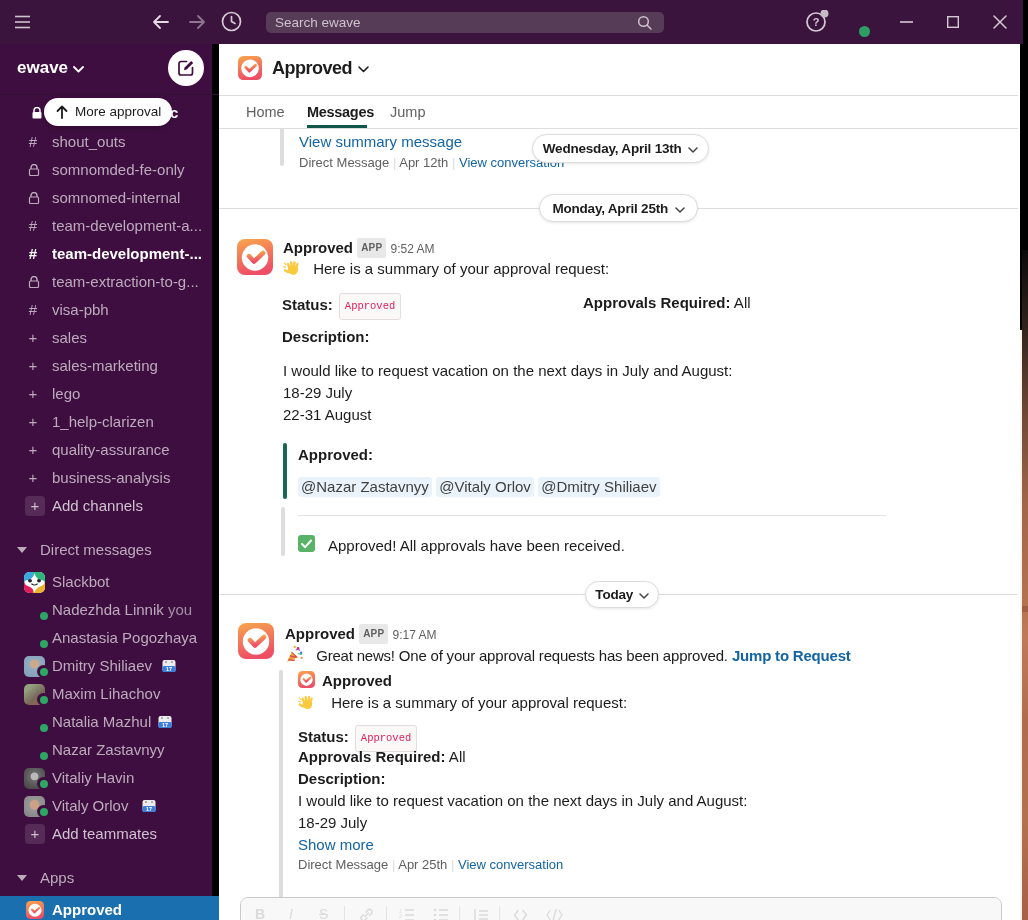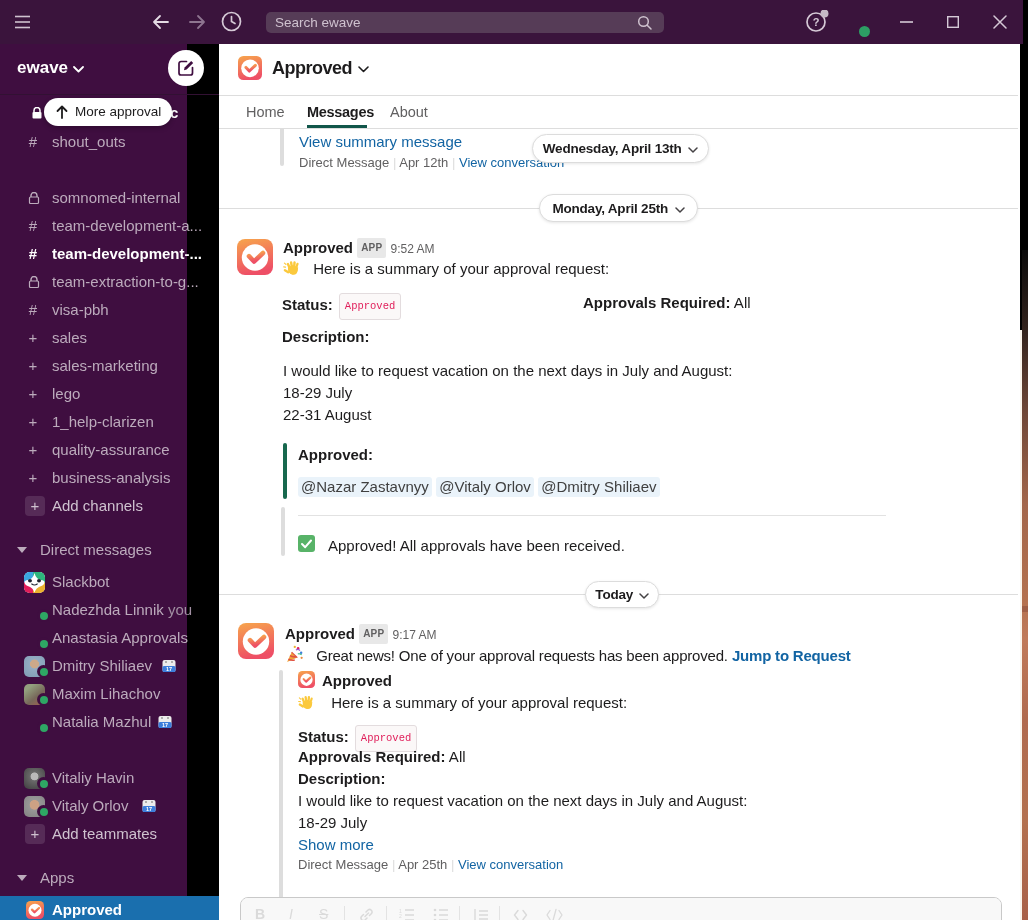--- a/index.html
+++ b/index.html
@@ -4,21 +4,21 @@
 <style>
 * { box-sizing: border-box; margin: 0; padding: 0; }
 html,body { width:1028px; height:920px; overflow:hidden; }
 body { font-family:"Liberation Sans", sans-serif; background:#000; }
 #app { position:relative; width:1028px; height:920px; overflow:hidden; background:#000;padding-left:24px; }
 .abs { position:absolute; white-space:nowrap; }
 
 #titlebar { position:absolute; left:0; top:0; width:1023px; height:44px; background:#3a143c; }
 #searchbox { position:absolute; left:266px; top:12px; width:398px; height:21px; background:#563c57; border-radius:5px; color:#cfc2cf; font-size:13.5px; line-height:21px; padding-left:9px; }
 
-#sidebar { position:absolute; left:0; top:44px; width:187px; height:876px; background:#3f0e40; }
+#sidebar { position:absolute; left:0; top:44px; width:212px; height:876px; background:#3f0e40; }
 #sbheader { position:absolute; left:0; top:0; width:219px; height:51px; border-bottom:1px solid #321133; }
 .sbrow { position:absolute; left:0; width:219px; height:28px; color:#bcabbc; font-size:15px; line-height:28px; }
 .sbicon { position:absolute; left:26px; top:0; width:14px; height:28px; text-align:center; font-size:15px; line-height:28px; }
 .sbname { position:absolute; left:52px; top:0; line-height:28px; white-space:nowrap; }
 .sbhead { position:absolute; left:40px; top:0; line-height:28px; }
 .unread { color:#fff; font-weight:bold; }
 .tri { position:absolute; left:17px; top:11px; width:0; height:0; border-left:5px solid transparent; border-right:5px solid transparent; border-top:6px solid #bcabbc; }
 .dmav { position:absolute; left:24px; top:4px; width:21px; height:21px; border-radius:5px; }
 .pdot { position:absolute; left:37px; top:13px; width:13px; height:13px; border-radius:50%; background:#3f0e40; }
 .pdot:after { content:""; position:absolute; left:2.5px; top:2.5px; width:8px; height:8px; border-radius:50%; background:#2ea664; }
@@ -113,20 +113,27 @@
   <div class="abs" style="left:44px;top:54px;width:128px;height:28px;background:#fff;border-radius:14px;box-shadow:0 2px 5px rgba(0,0,0,0.25)">
     <svg class="abs" style="left:12px;top:7px" width="12" height="14" viewBox="0 0 12 14">
           <path d="M6 13 V2 M1.5 6 L6 1.5 L10.5 6" stroke="#1d1c1d" stroke-width="1.8" fill="none" stroke-linecap="round" stroke-linejoin="round"></path>
         </svg>
     <span class="abs" style="left:31px;top:0;font-size:13.5px;line-height:28px;color:#1d1c1d">More approval</span>
   </div>
   <div class="sbrow" style="top:84px">
         <span class="sbicon">#</span>
         <span class="sbname">shout_outs</span>
       </div>
+  <div class="sbrow" style="top:112px">
+    <svg class="abs" style="left:28px;top:8px" width="12" height="13" viewBox="0 0 12 13">
+          <path d="M3 5 V3.5 A3 3 0 0 1 9 3.5 V5" stroke="#bcabbc" stroke-width="1.4" fill="none"></path>
+          <rect x="1.5" y="5" width="9" height="6.5" rx="1" stroke="#bcabbc" stroke-width="1.2" fill="none"></rect>
+        </svg>
+    <span class="sbname">somnomded-fe-only</span>
+      </div>
   <div class="sbrow" style="top:140px">
     <svg class="abs" style="left:28px;top:8px" width="12" height="13" viewBox="0 0 12 13">
           <path d="M3 5 V3.5 A3 3 0 0 1 9 3.5 V5" stroke="#bcabbc" stroke-width="1.4" fill="none"></path>
           <rect x="1.5" y="5" width="9" height="6.5" rx="1" stroke="#bcabbc" stroke-width="1.2" fill="none"></rect>
         </svg>
     <span class="sbname">somnomed-internal</span>
       </div>
   <div class="sbrow" style="top:168px">
         <span class="sbicon">#</span>
         <span class="sbname">team-development-a...</span>
@@ -199,21 +206,21 @@
           </g>
         </svg>
     <span class="sbname">Slackbot</span>
       </div>
   <div class="sbrow" style="top:552px">
         <span class="pdot"></span>
         <span class="sbname">Nadezhda Linnik  <span style="color:#a18fa2">you</span></span>
       </div>
   <div class="sbrow" style="top:580px">
         <span class="pdot"></span>
-        <span class="sbname">Anastasia Approvals</span>
+        <span class="sbname">Anastasia Pogozhaya</span>
       </div>
   <div class="sbrow" style="top:608px">
         <span class="dmav" style="background:radial-gradient(circle at 50% 38%, #cda98a 26%, #93acc2 28%, #7f9cb4)"></span>
         <span class="pdot"></span>
         <span class="sbname">Dmitry Shiliaev</span>
     <svg class="abs" style="left:162px;top:7px" width="14" height="14" viewBox="0 0 14 14">
           <rect x="0.5" y="1" width="13" height="12" rx="2" fill="#ececec"></rect>
           <rect x="0.5" y="7" width="13" height="6" rx="1.5" fill="#3d7edb"></rect>
           <text x="7" y="12.3" font-size="5.5" fill="#fff" text-anchor="middle" font-weight="bold">17</text>
           <circle cx="4" cy="3" r="1" fill="#9a9a9a"></circle>
@@ -229,20 +236,24 @@
         <span class="pdot"></span>
         <span class="sbname">Natalia Mazhul</span>
     <svg class="abs" style="left:158px;top:7px" width="14" height="14" viewBox="0 0 14 14">
           <rect x="0.5" y="1" width="13" height="12" rx="2" fill="#ececec"></rect>
           <rect x="0.5" y="7" width="13" height="6" rx="1.5" fill="#3d7edb"></rect>
           <text x="7" y="12.3" font-size="5.5" fill="#fff" text-anchor="middle" font-weight="bold">17</text>
           <circle cx="4" cy="3" r="1" fill="#9a9a9a"></circle>
           <circle cx="10" cy="3" r="1" fill="#9a9a9a"></circle>
         </svg>
       </div>
+  <div class="sbrow" style="top:692px">
+        <span class="pdot"></span>
+        <span class="sbname">Nazar Zastavnyy</span>
+      </div>
   <div class="sbrow" style="top:720px">
         <span class="dmav" style="background:radial-gradient(circle at 50% 40%, #b9b9b9 22%, #6a6a6a 26%, #3e3e3e)"></span>
         <span class="pdot"></span>
         <span class="sbname">Vitaliy Havin</span>
       </div>
   <div class="sbrow" style="top:748px">
         <span class="dmav" style="background:radial-gradient(circle at 50% 42%, #cda184 28%, #979797 32%, #828282)"></span>
         <span class="pdot"></span>
         <span class="sbname">Vitaly Orlov</span>
     <svg class="abs" style="left:142px;top:7px" width="14" height="14" viewBox="0 0 14 14">
@@ -280,21 +291,21 @@
         <path d="M12 17.2 L17 22.5 L26 14" stroke="url(#appgrad)" stroke-width="4.6" fill="none" stroke-linecap="round" stroke-linejoin="round"></path>
       </svg>
   <div class="abs" style="left:53px;top:14px;font-size:18px;font-weight:bold;letter-spacing:-0.5px">Approved</div>
   <svg class="abs" style="left:139px;top:22px" width="11" height="7" viewBox="0 0 11 7">
         <path d="M1 1 L5.5 5.5 L10 1" stroke="#1d1c1d" stroke-width="1.6" fill="none" stroke-linecap="round" stroke-linejoin="round"></path>
       </svg>
   <div class="hline" style="left:0;top:51px;width:799px"></div>
 
   <div class="abs" style="left:27px;top:60px;font-size:14.5px;color:#616061">Home</div>
   <div class="abs" style="left:88px;top:60px;font-size:14.5px;font-weight:bold;color:#1d1c1d;letter-spacing:-0.3px">Messages</div>
-  <div class="abs" style="left:171px;top:60px;font-size:14.5px;color:#616061">About</div>
+  <div class="abs" style="left:171px;top:60px;font-size:14.5px;color:#616061">Jump</div>
   <div class="abs" style="left:88px;top:81px;width:60px;height:3px;background:#11564a"></div>
   <div class="hline" style="left:0;top:84px;width:799px"></div>
 
   <div class="vbar" style="left:61px;top:85px;height:37px;border-radius:0 0 4px 4px"></div>
   <div class="abs t15 blue" style="left:80px;top:88px">View summary message</div>
   <div class="abs t13" style="left:80px;top:111px">Direct Message <span class="sep">|</span> Apr 12th <span class="sep">|</span> <span class="blue">View conversation</span></div>
 
   <div class="datepill" style="left:313px;top:90px;width:177px;height:29px;line-height:28px">Wednesday, April 13th
     <svg style="margin-left:3px" width="10" height="6" viewBox="0 0 10 6">
           <path d="M1 1 L5 5 L9 1" stroke="#454245" stroke-width="1.5" fill="none" stroke-linecap="round" stroke-linejoin="round"></path>

